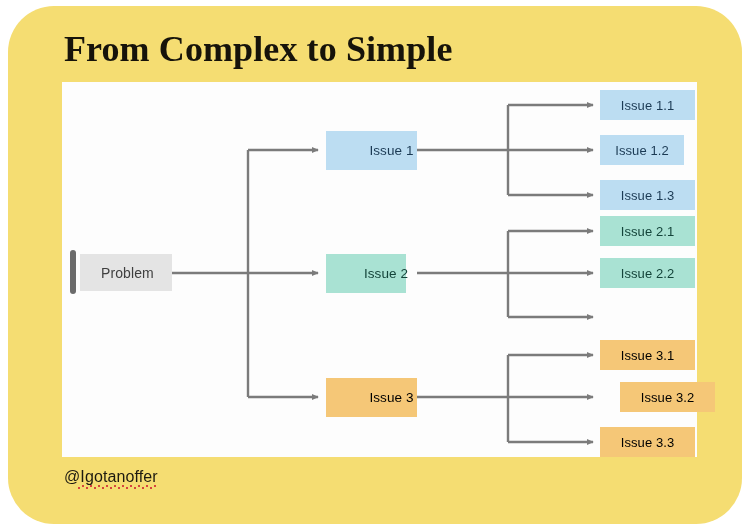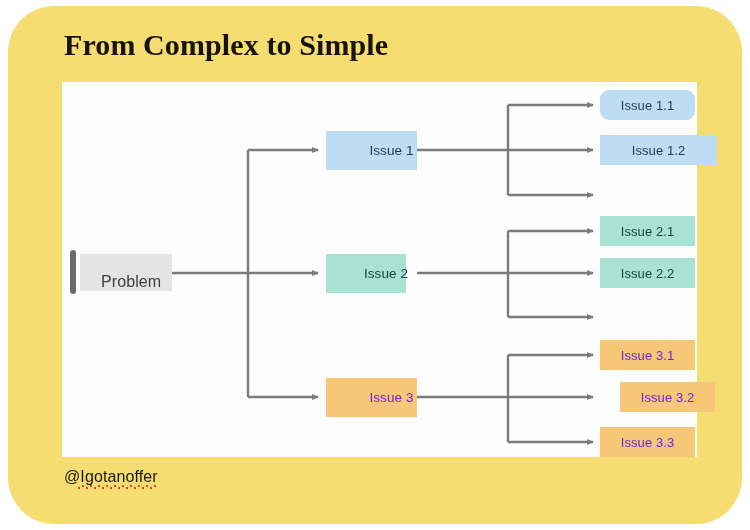--- a/index.html
+++ b/index.html
@@ -33,21 +33,21 @@
     box-sizing: border-box;
   }
 
   
   #title {
     position: absolute;
     left: 64px;
     top: 28px;
     font-family: "Liberation Serif", "DejaVu Serif", serif;
     font-weight: bold;
-    font-size: 30px;
+    font-size: 36px;
     color: #16130a;
     letter-spacing: 0.1px;
     white-space: nowrap;
   }
 
   
   #panel {
     position: absolute;
     left: 62px;
     top: 82px;
@@ -77,36 +77,35 @@
     letter-spacing: 0.1px;
     white-space: nowrap;
     z-index: 2;
   }
 
   .node.root {
     background: #e4e4e4;
     color: #3f3f3f;
     justify-content: flex-start;
     padding-left: 21px;
-    font-size: 16px;
-    align-items: flex-end;
+    font-size: 14px;
   }
   .root-bar {
     position: absolute;
     background: #6b6b6b;
     border-radius: 3px;
     z-index: 3;
   }
 
   .node.lvl1 { font-size: 13.5px; padding-left: 40px; }
   .node.lvl2 { font-size: 13px; }
 
   .c-blue   { background: #bcddf2; color: #1b3a54; }
   .c-green  { background: #a9e2d3; color: #14443a; }
-  .c-orange { background: #f5c777; color: #6d28d9; }
+  .c-orange { background: #f5c777; color: #000000; }
 
   
   #handle {
     position: absolute;
     left: 64px;
     top: 468px;
     font-size: 16px;
     color: #1d1a10;
     letter-spacing: 0.1px;
     white-space: nowrap;
@@ -181,25 +180,28 @@
     <div class="node lvl1 c-blue" style="left:264px; top:49px; width:91px; height:39px;">
       <span>Issue 1</span>
     </div>
     <div class="node lvl1 c-green" style="left:264px; top:172px; width:80px; height:39px;">
       <span>Issue 2</span>
     </div>
     <div class="node lvl1 c-orange" style="left:264px; top:296px; width:91px; height:39px;">
       <span>Issue 3</span>
     </div>
 
-    <div class="node lvl2 c-blue" style="left:538px; top:8px; width:95px; height:30px;border-radius:9px;">
+    <div class="node lvl2 c-blue" style="left:538px; top:8px; width:95px; height:30px;">
       <span>Issue 1.1</span>
     </div>
-    <div class="node lvl2 c-blue" style="left:538px; top:53px; width:117px; height:30px;">
+    <div class="node lvl2 c-blue" style="left:538px; top:53px; width:84px; height:30px;">
       <span>Issue 1.2</span>
+    </div>
+    <div class="node lvl2 c-blue" style="left:538px; top:98px; width:95px; height:30px;">
+      <span>Issue 1.3</span>
     </div>
 
     <div class="node lvl2 c-green" style="left:538px; top:134px; width:95px; height:30px;">
       <span>Issue 2.1</span>
     </div>
     <div class="node lvl2 c-green" style="left:538px; top:176px; width:95px; height:30px;">
       <span>Issue 2.2</span>
     </div>
 
     <div class="node lvl2 c-orange" style="left:538px; top:258px; width:95px; height:30px;">

